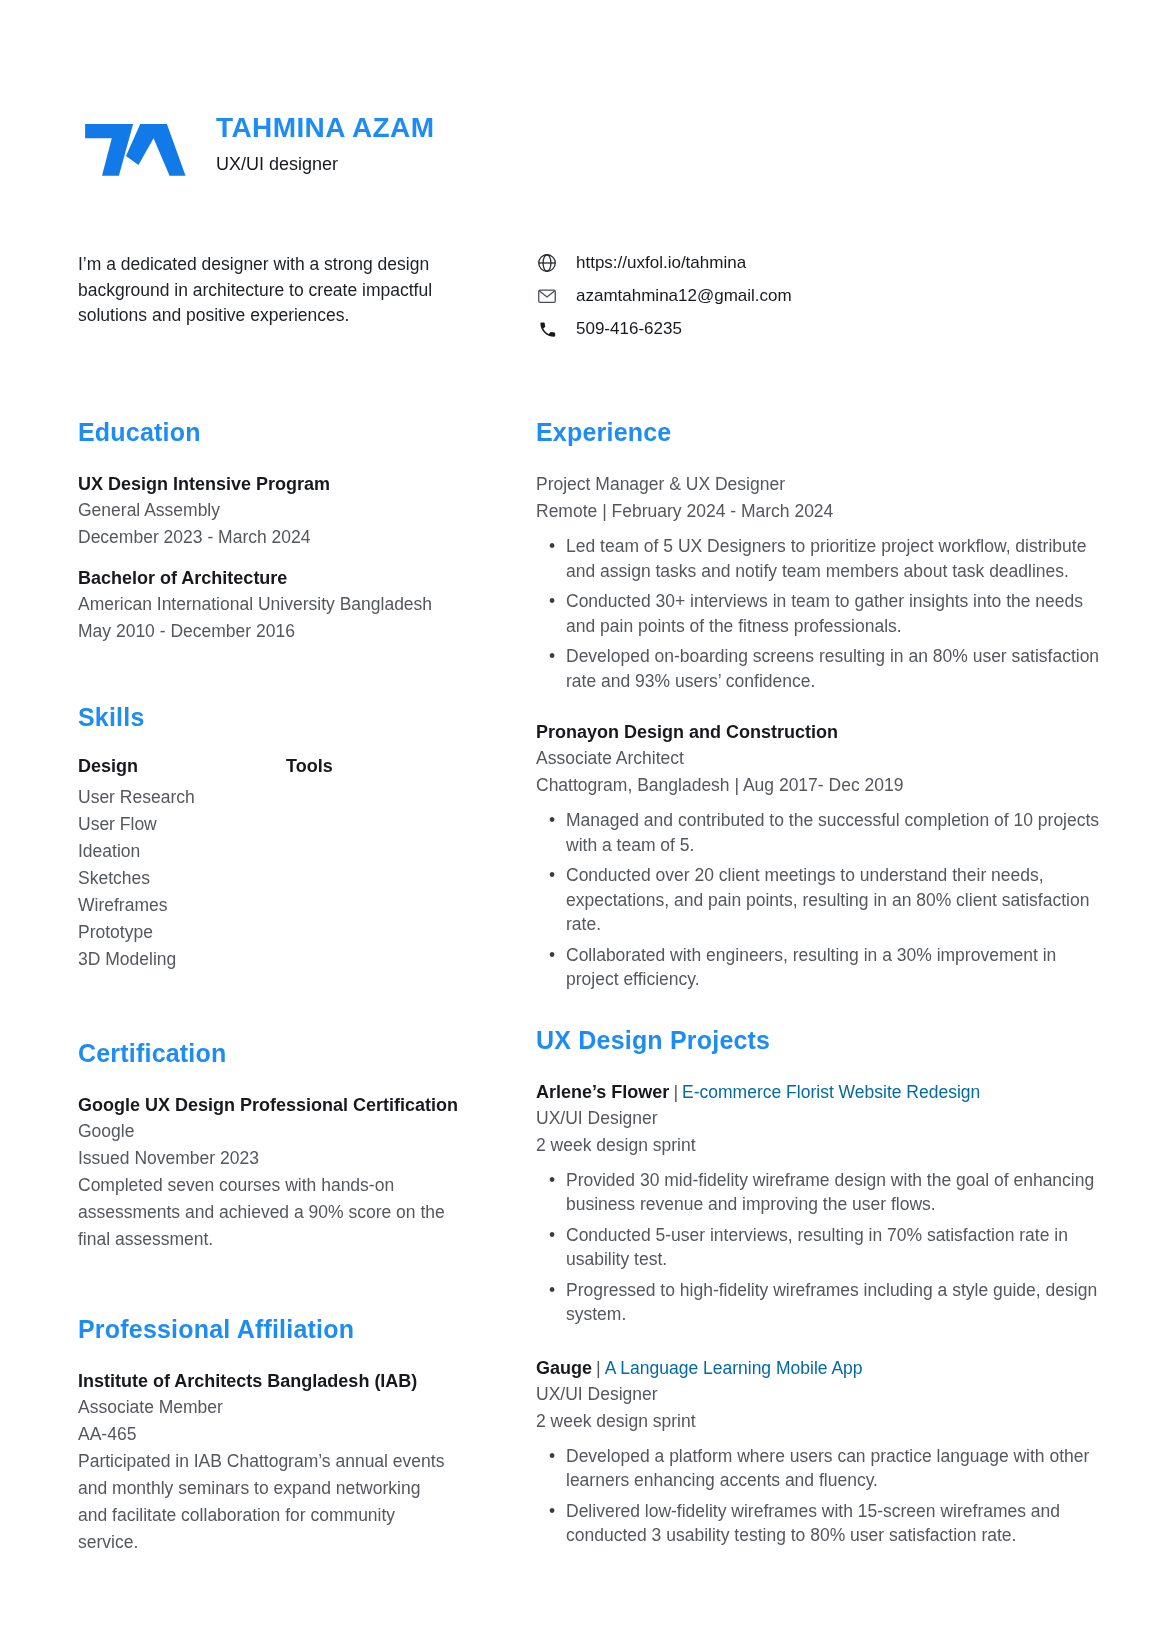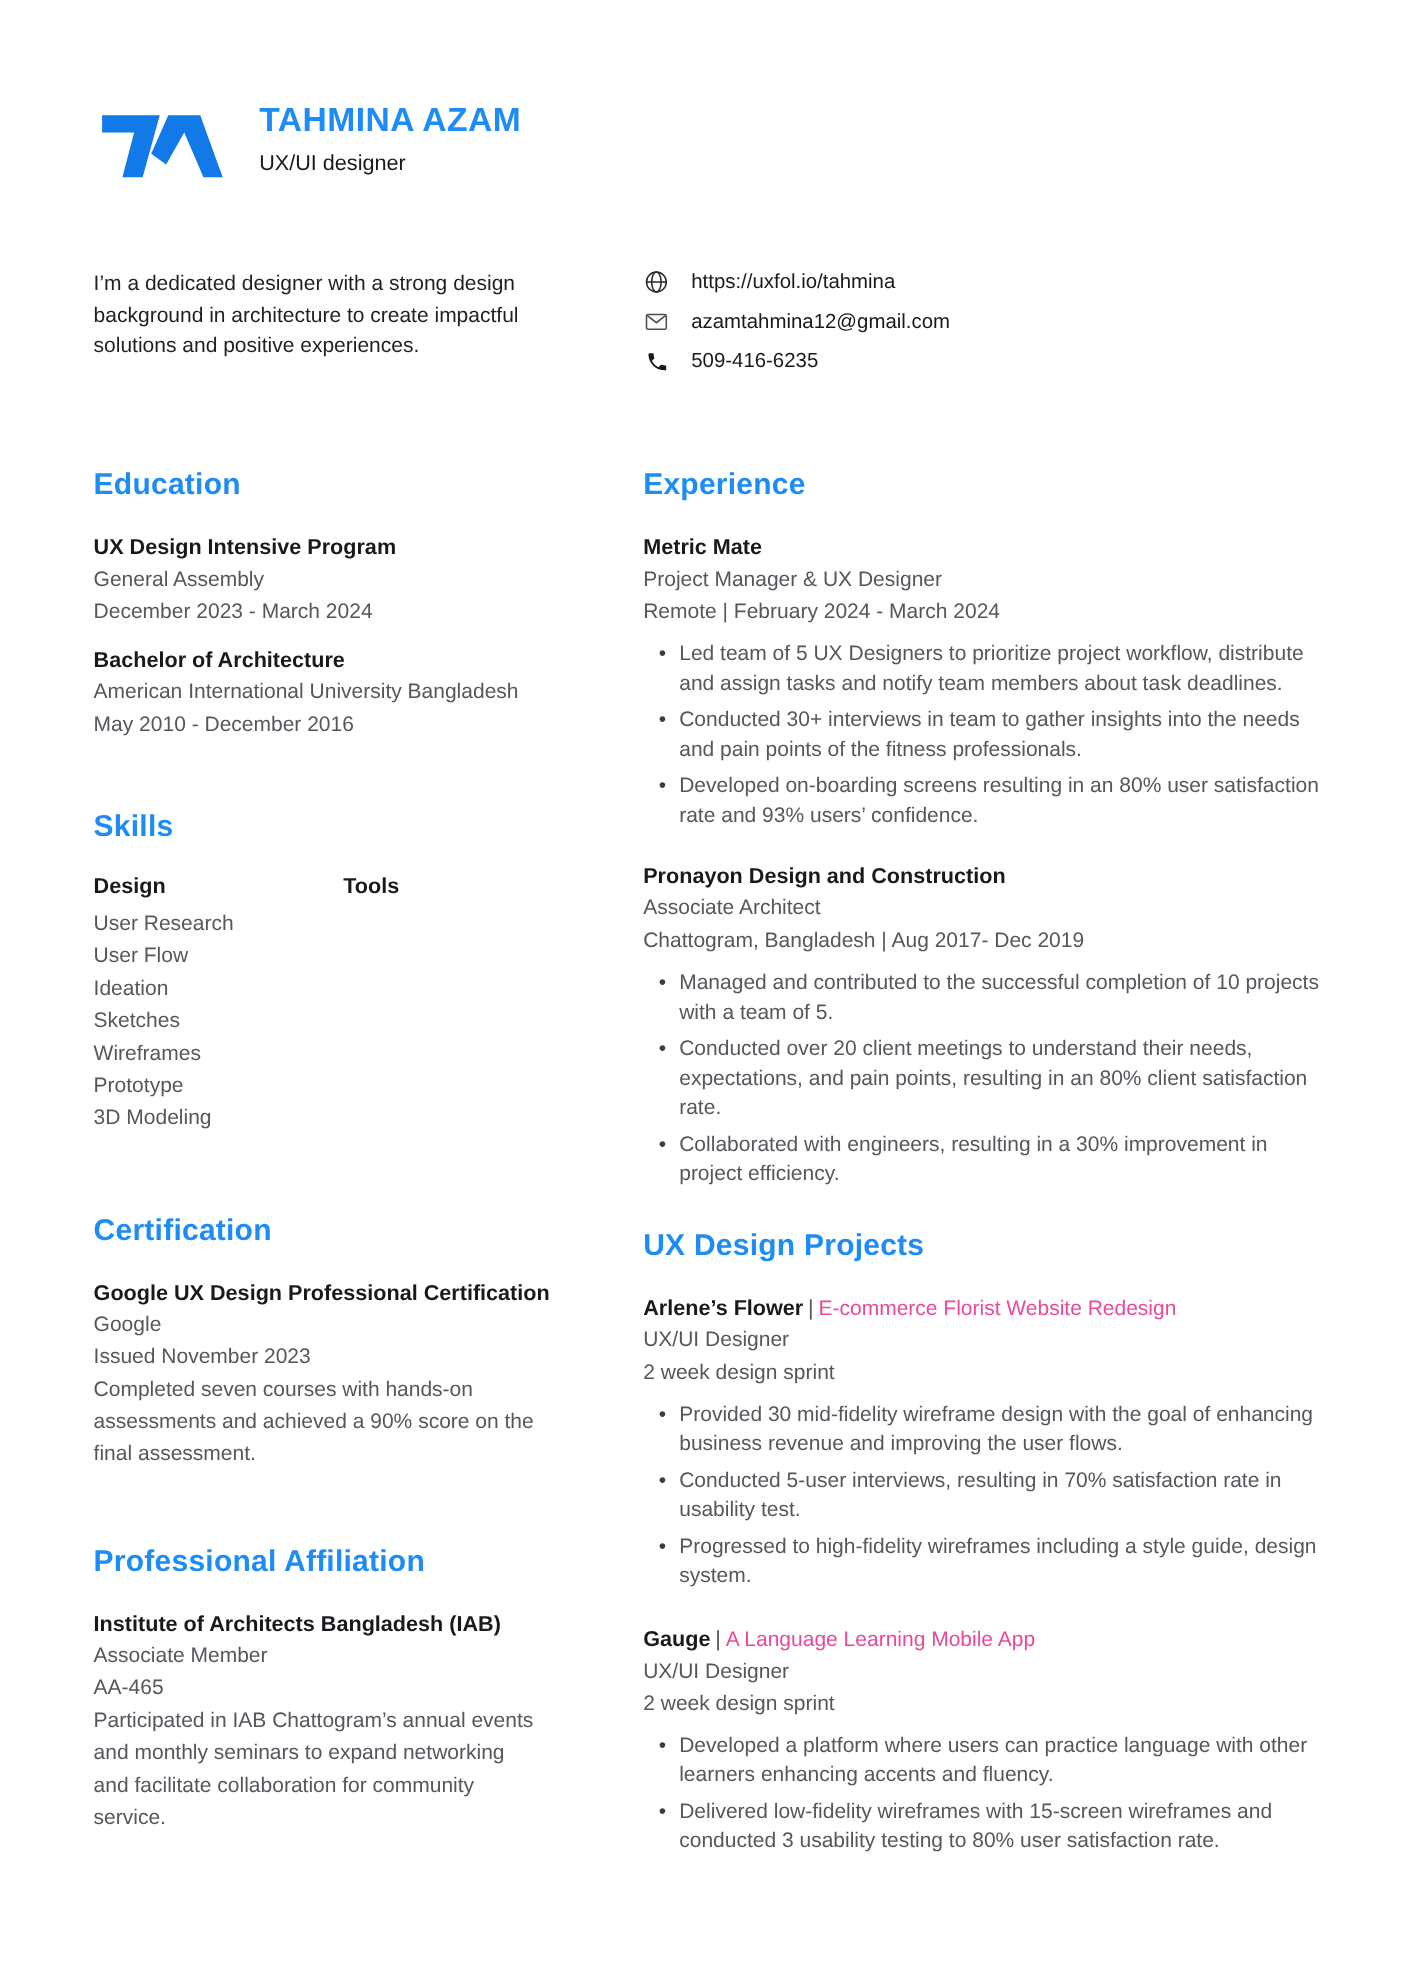--- a/index.html
+++ b/index.html
@@ -7,21 +7,21 @@
   body {
     font-family: "Liberation Sans", "DejaVu Sans", sans-serif;
     color: #17191c;
   }
   .page {
     position: relative;
     width: 1172px;
     height: 1650px;
     margin: 0 auto;
     background: #ffffff;
-    padding: 80px 66px 40px 78px;
+    padding: 108px 66px 40px 78px;
     overflow: hidden;
   }
   
   .identity { display: flex; align-items: flex-start; gap: 26px; }
   .logo-svg { width: 112px; height: 78px; flex: 0 0 auto; margin-top: 2px; }
   .name {
     font-size: 28px;
     font-weight: 700;
     letter-spacing: 0.4px;
     color: #1e8cf5;
@@ -100,21 +100,21 @@
   .section-skills       { margin-top: 58px; }
   .section-certification{ margin-top: 66px; }
   .section-affiliation  { margin-top: 62px; }
   .job + .job           { margin-top: 26px; }
   .section-projects     { margin-top: 34px; }
   .project + .project   { margin-top: 28px; }
 
   .proj-title-row { font-size: 18px; line-height: 26px; }
   .proj-name { font-weight: 700; color: #17191c; }
   .proj-sep  { color: #54575c; font-weight: 400; padding: 0 4px; }
-  .proj-sub  { color: #ec4899; font-weight: 400; font-size: 17.5px; }
+  .proj-sub  { color: #0369a1; font-weight: 400; font-size: 17.5px; }
 </style>
 </head>
 <body>
 
 <div class="page">
 
   <header>
     <div class="identity">
       <svg class="logo-svg" viewBox="0 0 126 80" aria-hidden="true">
         <polygon fill="#1179e8" points="8,12 62,12 46,70 27,70 38,28 8,28"></polygon>
@@ -222,21 +222,20 @@
       </section>
 
     </div>
 
     <div class="col-right">
 
       <section class="section-experience">
         <h2 class="section-heading">Experience</h2>
 
         <div class="job">
-          <h3 class="item-title">Metric Mate</h3>
           <div class="line">Project Manager &amp; UX Designer</div>
           <div class="line">Remote | February 2024 - March 2024</div>
           <ul class="bullets">
             <li>Led team of 5 UX Designers to prioritize project workflow, distribute and assign tasks and notify team members about task deadlines.</li>
             <li>Conducted 30+ interviews in team to gather insights into the needs and pain points of the fitness professionals.</li>
             <li>Developed on-boarding screens resulting in an 80% user satisfaction rate and 93% users’ confidence.</li>
           </ul>
         </div>
 
         <div class="job">

